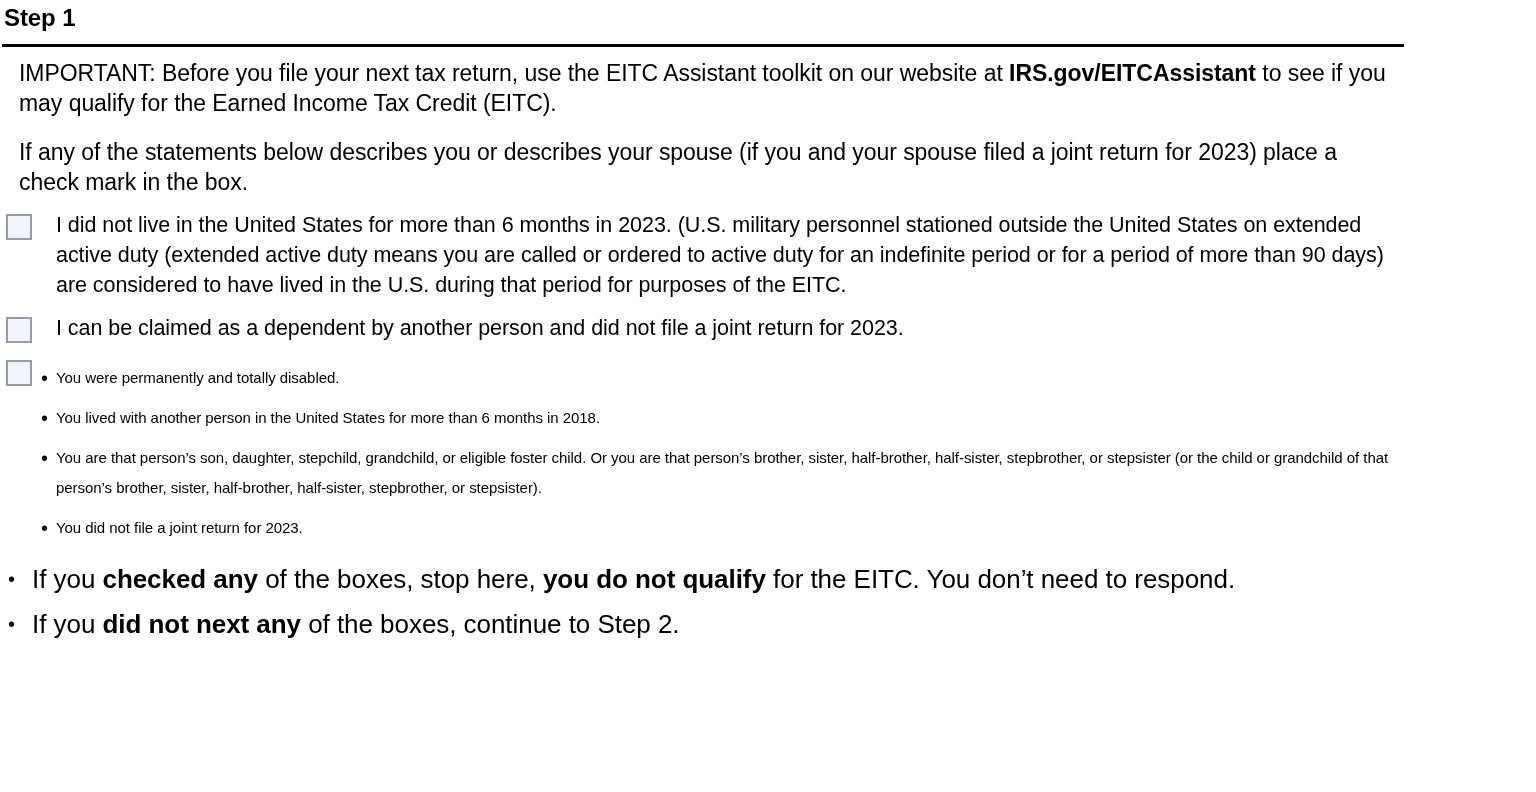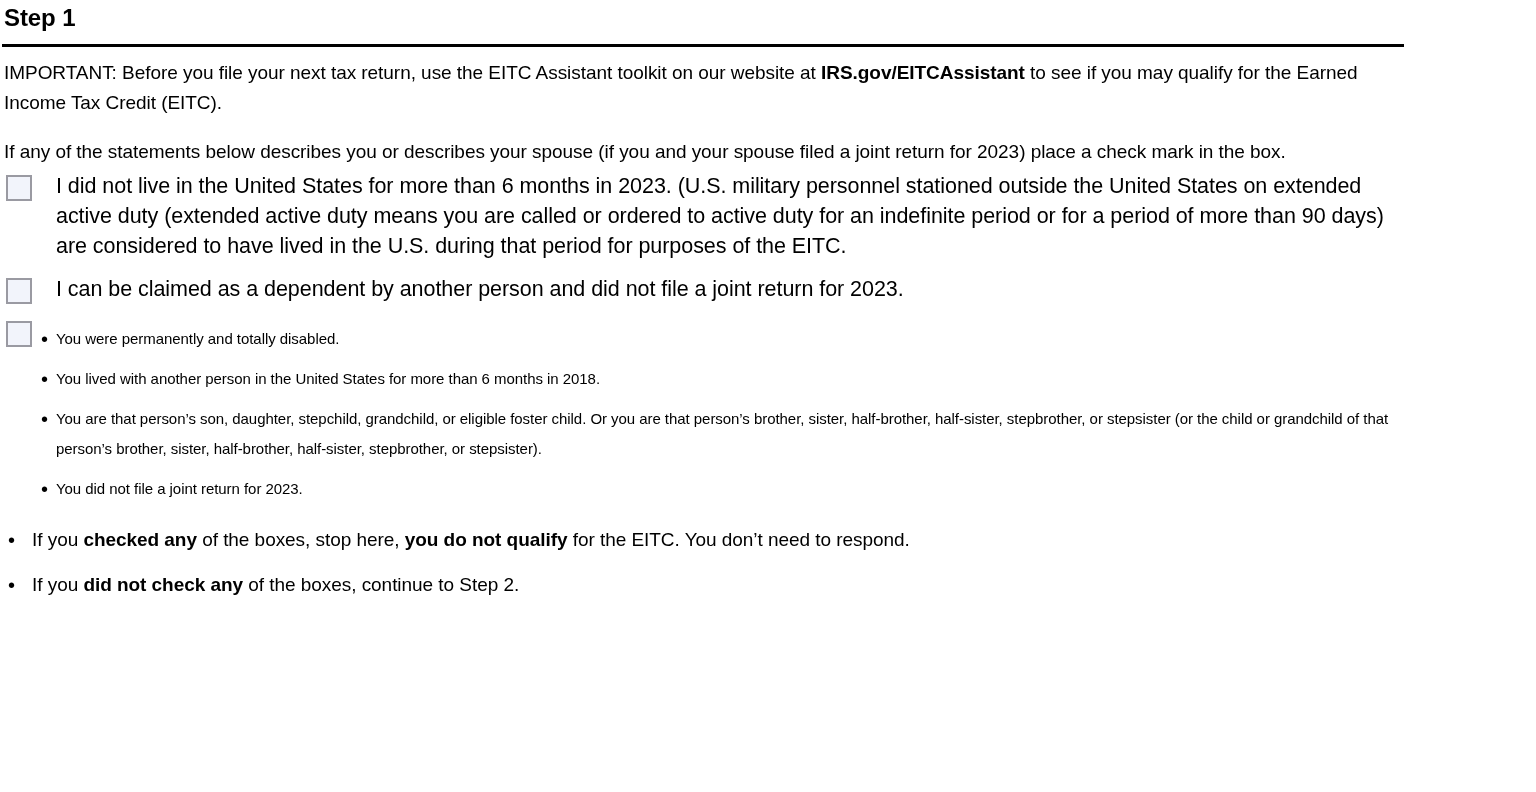--- a/index.html
+++ b/index.html
@@ -33,34 +33,34 @@
   }
   .rule {
     height: 3px;
     background: #000000;
     margin: 14px 0 0 0;
     width: 1533px;
   }
 
   
   .para {
-    font-size: 19px;
-    line-height: 30px;
-    margin: 11px 0 0 2px;
+    font-size: 23px;
+    line-height: 30px;
+    margin: 11px 0 0 17px;
     max-width: 1532px;
     letter-spacing: -0.05px;
   }
   .para.second {
     margin-top: 19px;
   }
   b { font-weight: bold; }
 
   
   .cb-list {
-    margin-top: 4px;
+    margin-top: 13px;
   }
   .cb-row {
     display: flex;
     align-items: flex-start;
     margin-bottom: 13px;
   }
   .cb-row:last-child { margin-bottom: 0; }
   .checkbox {
     flex: 0 0 auto;
     width: 26px;
@@ -112,21 +112,21 @@
     display: flex;
     align-items: flex-start;
     margin-top: 15px;
   }
   .bottom-bullet:first-child { margin-top: 0; }
   .bottom-bullet .bullet-dot {
     width: 30px;
     padding-left: 6px;
   }
   .bottom-bullet .bullet-text {
-    font-size: 19px;
+    font-size: 26px;
     line-height: 30px;
     flex: 1 1 auto;
     letter-spacing: -0.05px;
   }
 </style>
 </head>
 <body>
 
 <div class="page">
 
@@ -185,18 +185,18 @@
 
   <div class="bottom-bullets">
 
     <div class="bottom-bullet">
       <span class="bullet-dot">•</span>
       <span class="bullet-text"><span>If you </span><b>checked any</b><span> of the boxes, stop here, </span><b>you do not qualify</b><span> for the EITC. You don’t need to respond.</span></span>
     </div>
 
     <div class="bottom-bullet">
       <span class="bullet-dot">•</span>
-      <span class="bullet-text"><span>If you </span><b>did not check any</b><span> of the boxes, continue to Step 2.</span></span>
+      <span class="bullet-text"><span>If you </span><b>did not next any</b><span> of the boxes, continue to Step 2.</span></span>
     </div>
 
   </div>
 
 </div>
 
 </body></html>

